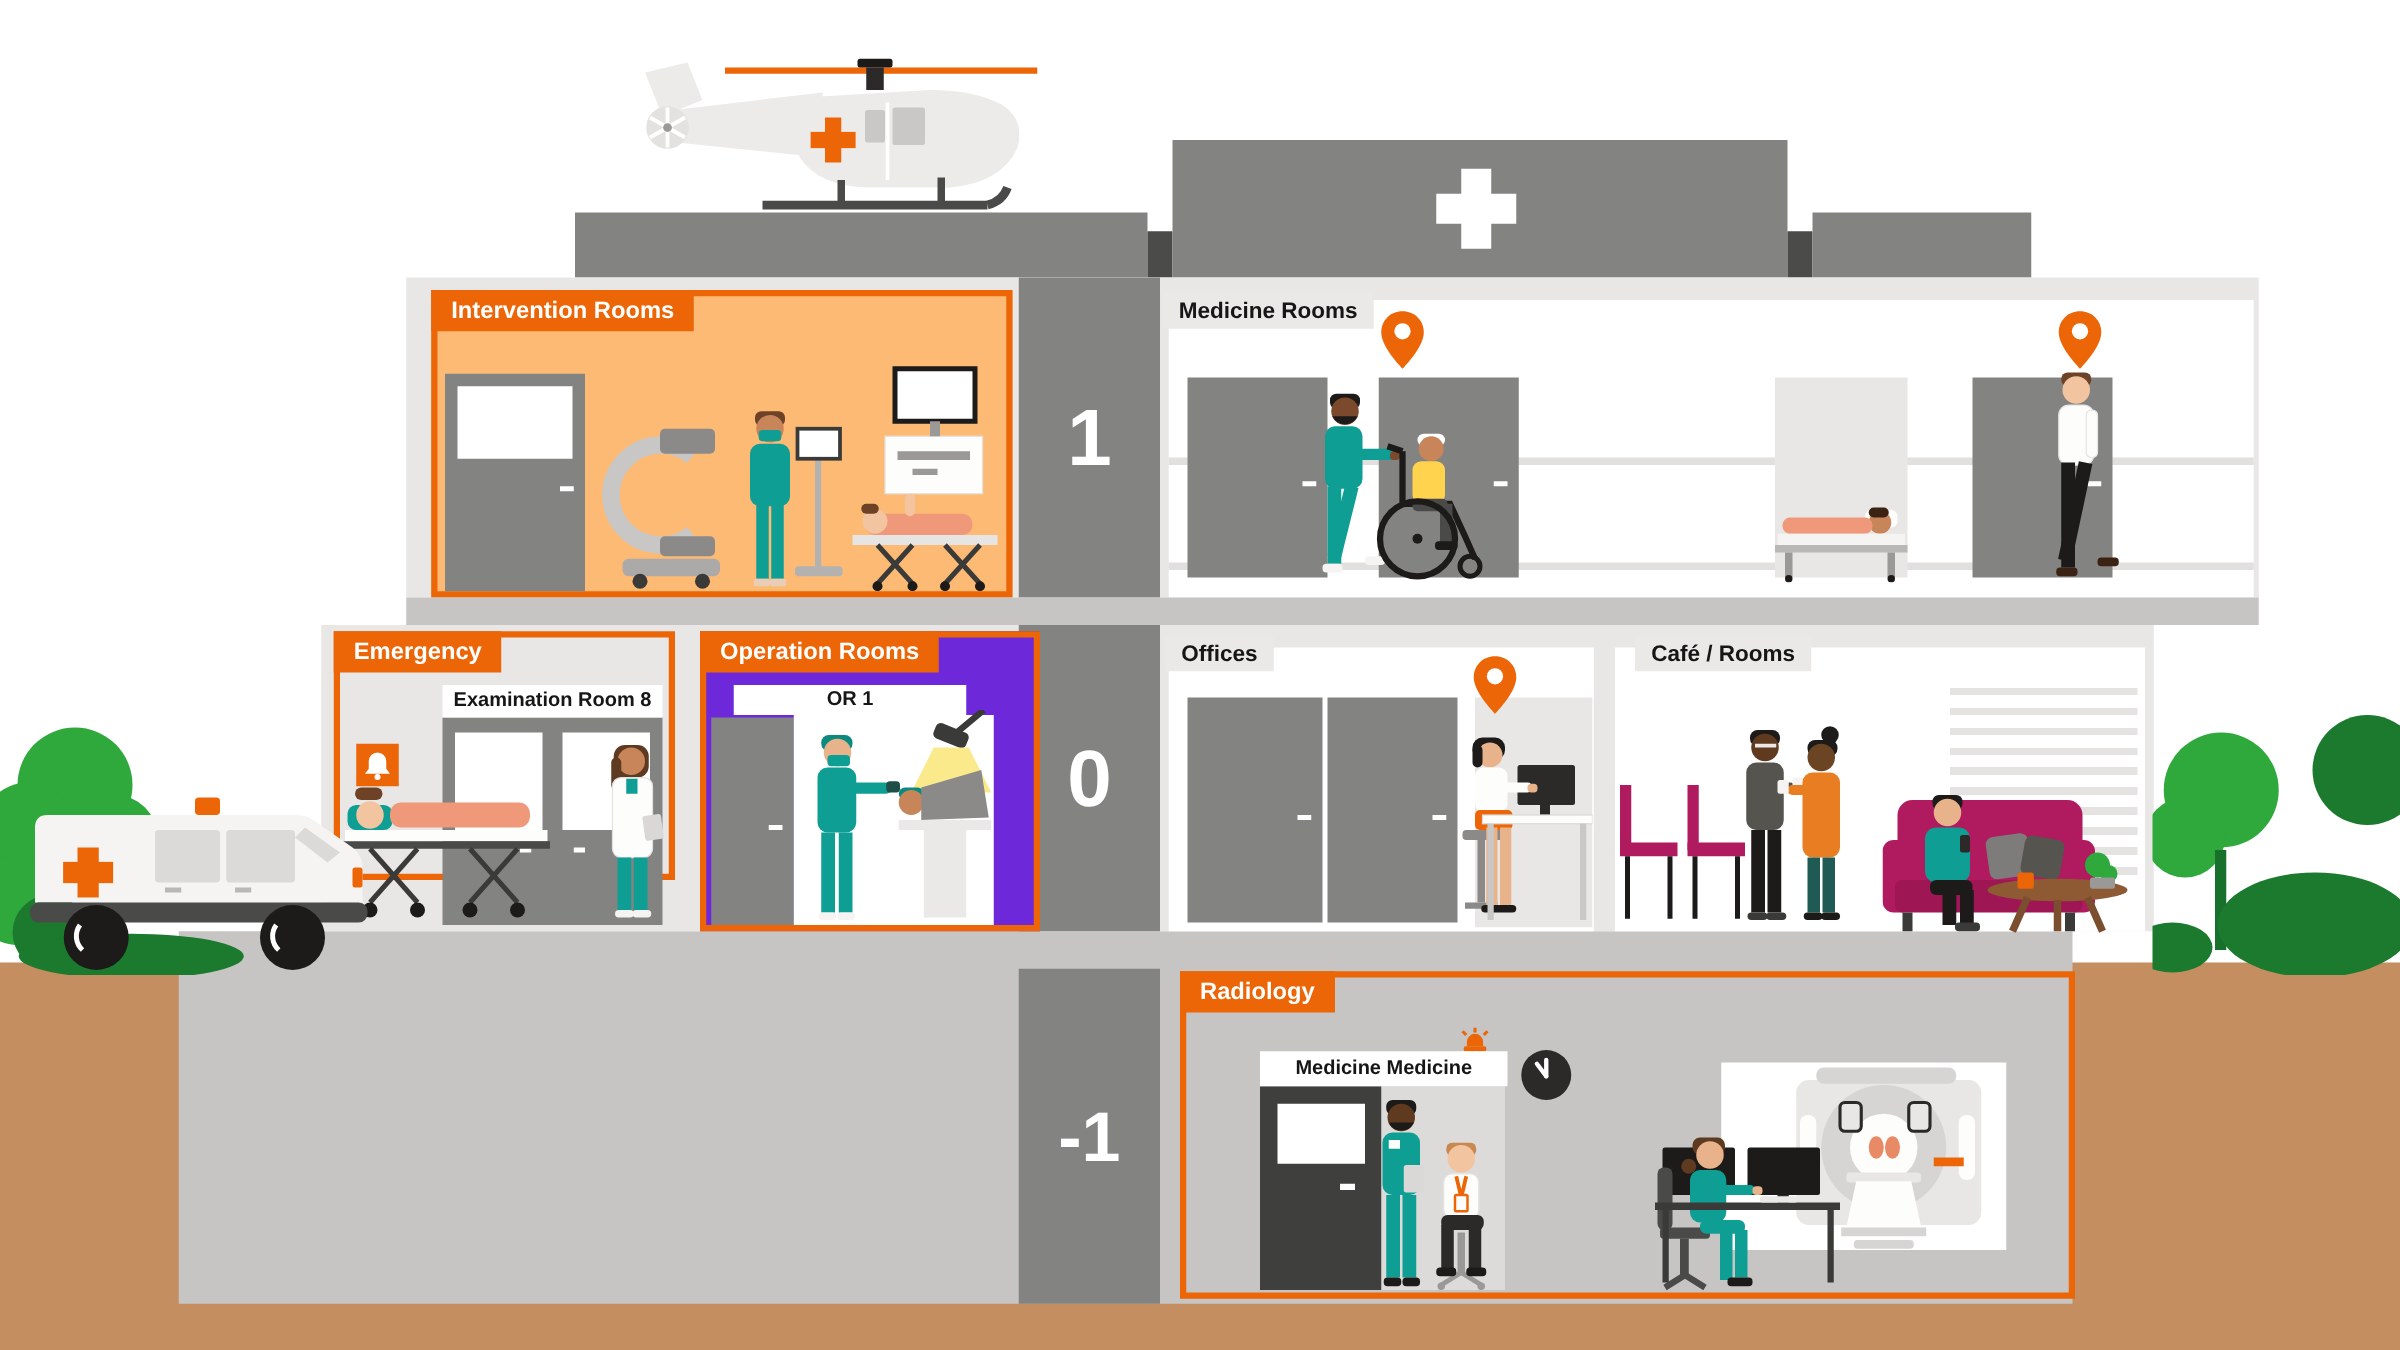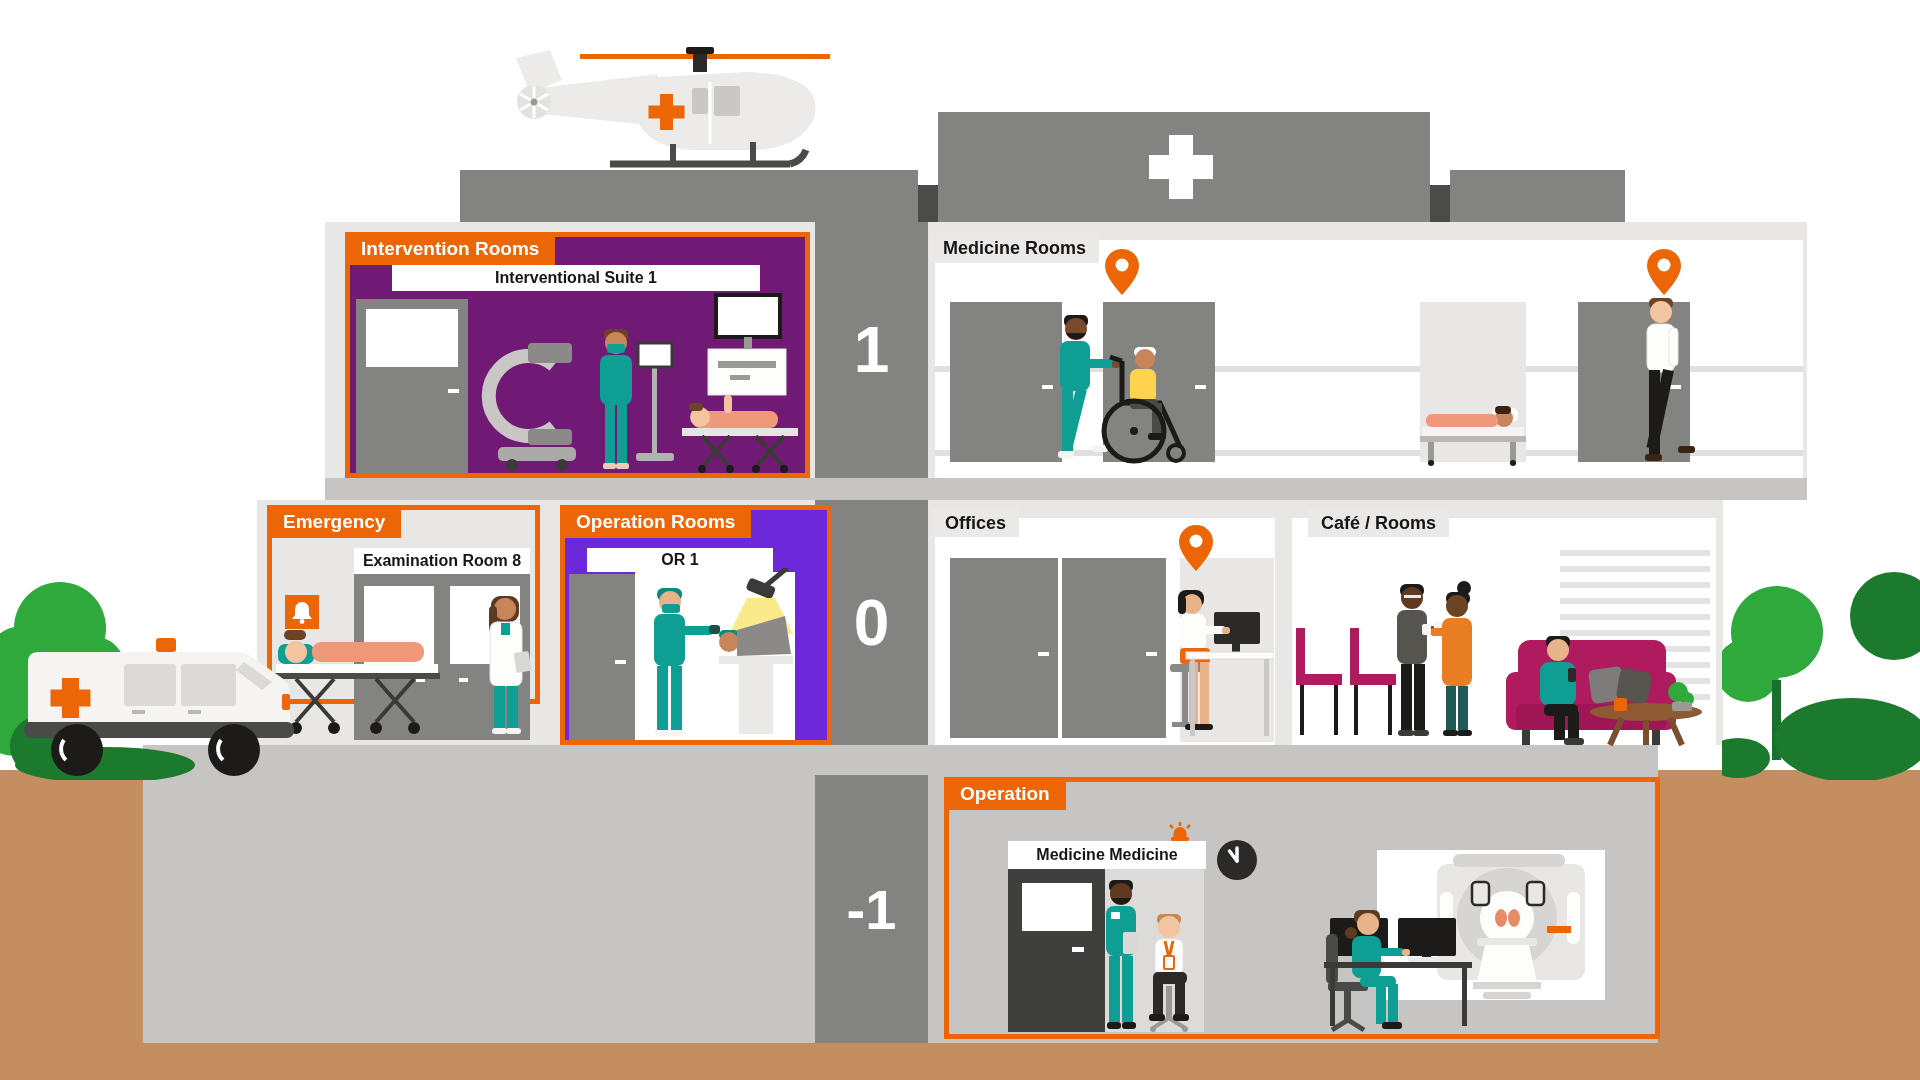--- a/index.html
+++ b/index.html
@@ -93,23 +93,22 @@
   </svg>
   <svg class="abs" style="left:1646px;top:248px;z-index:3" width="36" height="48" viewBox="0 0 36 48">
     <path d="M18,1 C27.9,1 35,8.6 35,17.8 C35,28 24,40.5 18,47 C12,40.5 1,28 1,17.8 C1,8.6 8.1,1 18,1 Z" fill="#EC6608"></path>
     <circle cx="18" cy="17" r="6.5" fill="#fff"></circle>
   </svg>
 
   <div class="elev" style="left:815px;top:222px;width:113px;height:256px">
     <span>1</span>
   </div>
 
-  <div class="obox" style="left:345px;top:232px;width:465px;height:246px;background:#701a75">
+  <div class="obox" style="left:345px;top:232px;width:465px;height:246px;background:#fdba74">
     <div class="tab" style="left:-5px;top:-5px">Intervention Rooms</div>
-    <div class="bar" style="left:42px;top:28px;width:368px">Interventional Suite 1</div>
     <div class="door" style="left:6px;top:62px;width:112px;height:174px">
       <span class="abs" style="left:10px;top:10px;width:92px;height:58px;background:#fff"></span>
       <span class="handle"></span>
     </div>
     <svg class="abs" style="left:118px;top:54px" width="337" height="182" viewBox="0 0 337 182">
       <path d="M86,74 A40,40 0 1 0 86,136" fill="none" stroke="#C8C7C5" stroke-width="14"></path>
       <rect x="60" y="52" width="44" height="20" rx="4" fill="#8B8A88"></rect>
       <rect x="60" y="138" width="44" height="16" rx="4" fill="#8B8A88"></rect>
       <rect x="30" y="156" width="78" height="14" rx="5" fill="#ABAAA8"></rect>
       <circle cx="44" cy="174" r="6" fill="#3A3A39"></circle>
@@ -383,21 +382,21 @@
       <rect x="84" y="88" width="74" height="8" fill="#EAE9E7"></rect>
       <rect x="104" y="96" width="34" height="70" fill="#EAE9E7"></rect>
     </svg>
   </div>
 
   <div class="elev" style="left:815px;top:775px;width:113px;height:268px;font-size:56px">
     <span>-1</span>
   </div>
 
   <div class="obox" style="left:944px;top:777px;width:716px;height:262px">
-    <div class="tab" style="left:-5px;top:-5px">Operation</div>
+    <div class="tab" style="left:-5px;top:-5px">Radiology</div>
 
     <div class="abs" style="left:59px;top:87px;width:196px;height:163px;background:#DCDBD9"></div>
     <div class="bar" style="left:59px;top:59px;width:198px;height:28px;line-height:28px">Medicine Medicine</div>
     <svg class="abs" style="left:220px;top:40px" width="22" height="20" viewBox="0 0 22 20">
       <g stroke="#EC6608" stroke-width="2.5">
           <line x1="11" y1="4" x2="11" y2="0"></line>
         <line x1="4" y1="6" x2="1" y2="3"></line>
           <line x1="18" y1="6" x2="21" y2="3"></line>
         </g>
       <path d="M11,5 a6.5,6.5 0 0 1 6.5,6.5 V15 H4.5 v-3.5 A6.5,6.5 0 0 1 11,5 z" fill="#EC6608"></path>

